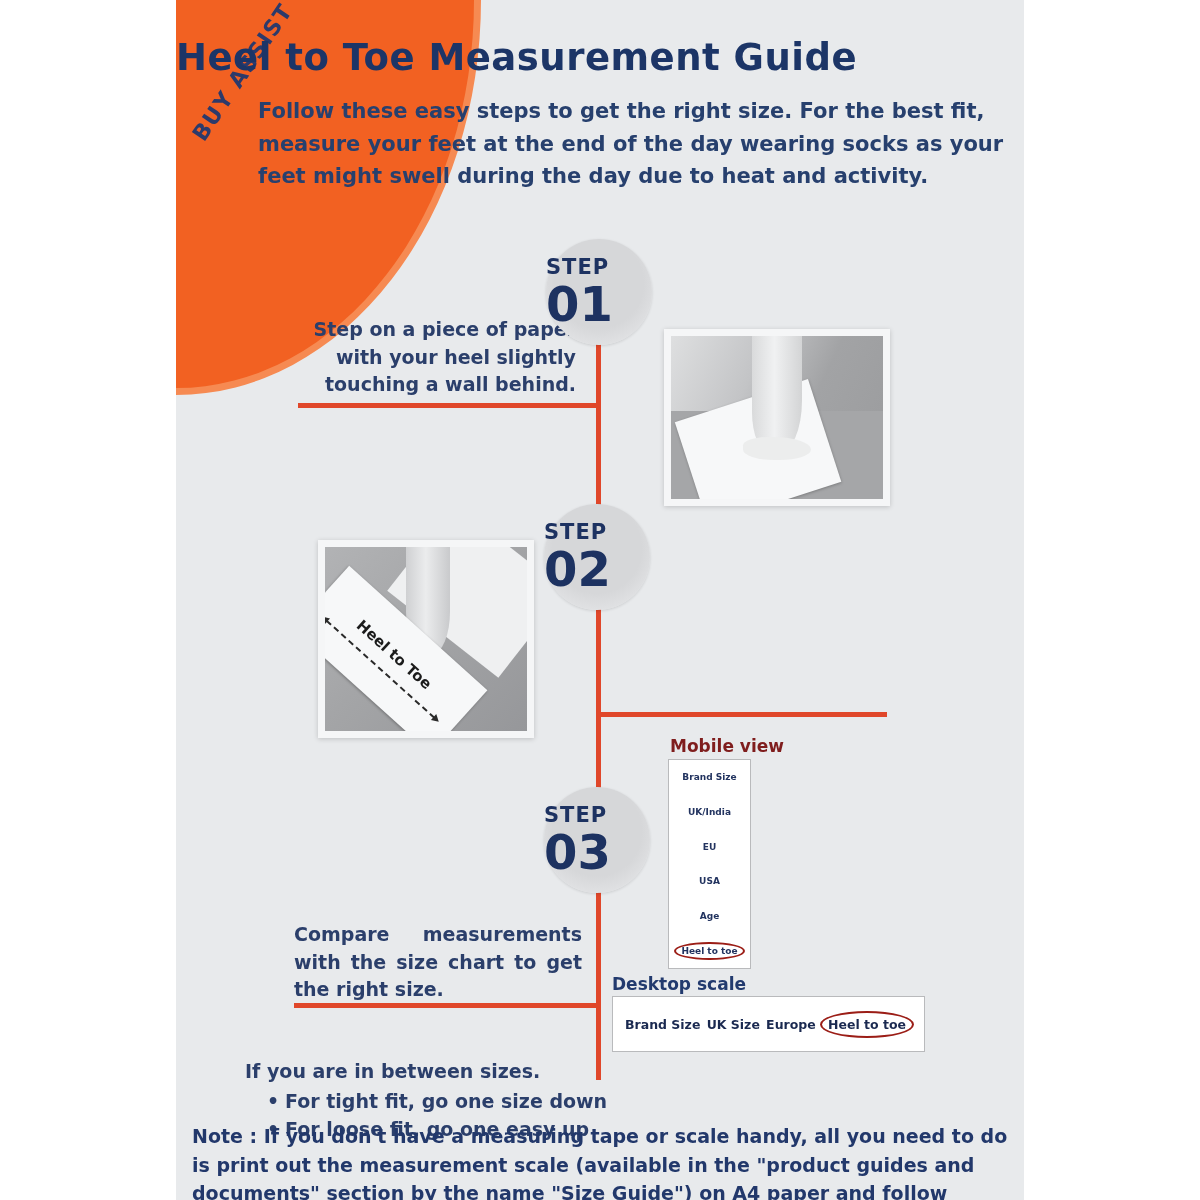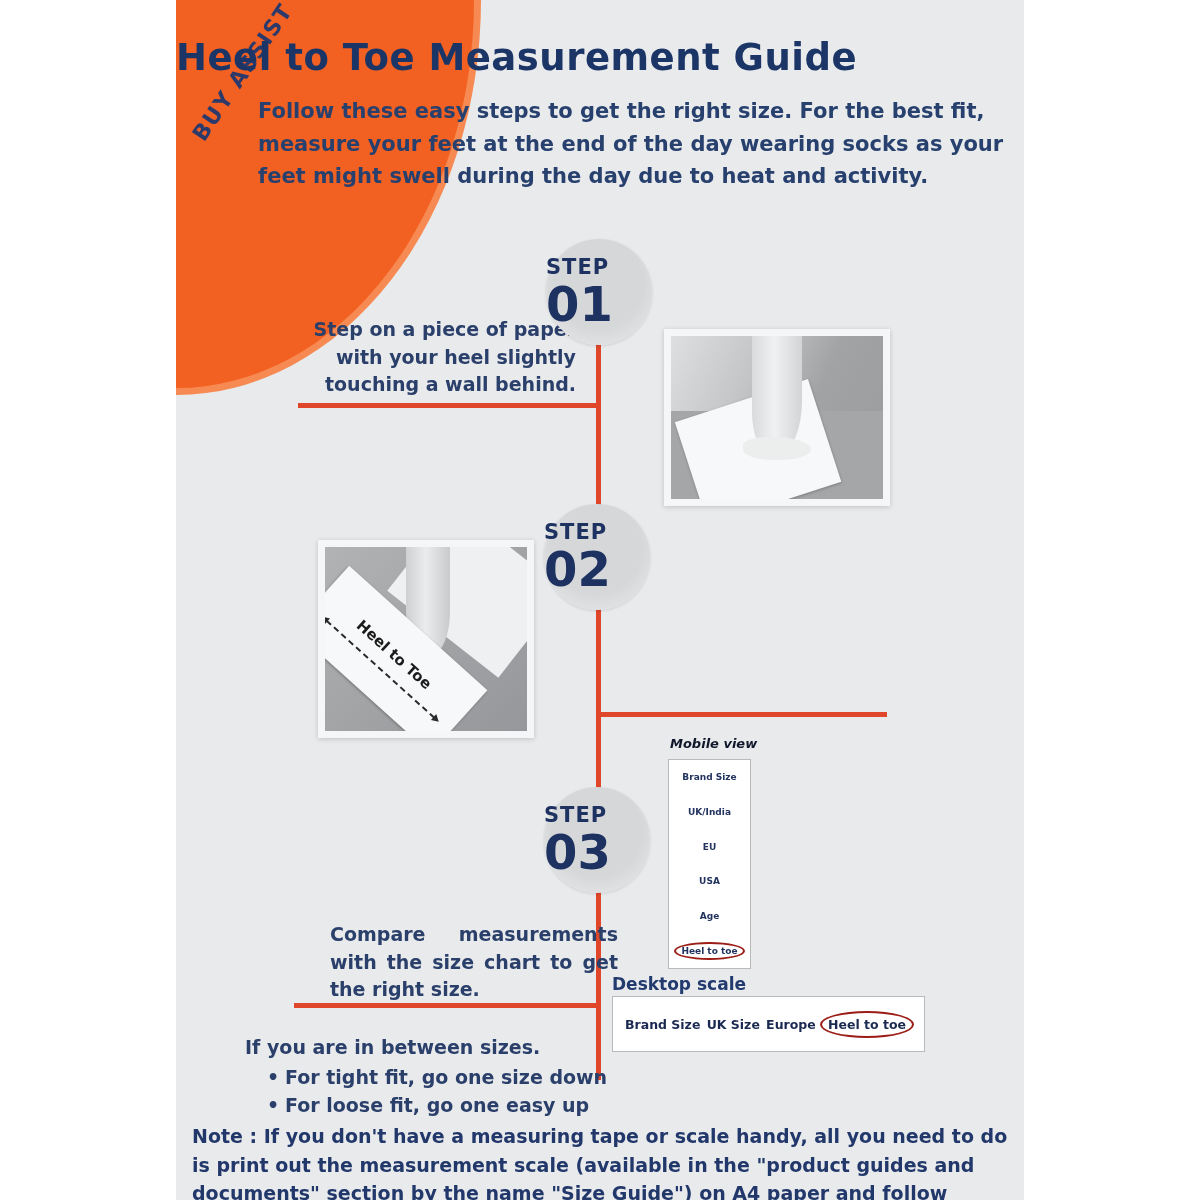--- a/index.html
+++ b/index.html
@@ -34,21 +34,21 @@
     z-index:6; box-shadow:0 1px 3px rgba(0,0,0,0.12); }
   .step-circle .step-word { font-size:21px; font-weight:700; color:#1d3261; letter-spacing:1px; line-height:1; }
   .step-circle .step-num { font-size:48px; font-weight:700; color:#1d3261; line-height:1; margin-top:2px; }
   .circle-1 { left:370px; top:239px; }
   .circle-2 { left:368px; top:504px; }
   .circle-3 { left:368px; top:787px; }
 
   .step-text { position:absolute; font-size:19px; font-weight:600; color:#2b3f6b; line-height:1.45; z-index:5; }
   .step1-text { left:122px; top:316px; width:278px;text-align:right; }
   .step2-text { left:458px; top:586px; width:278px; text-align:justify; }
-  .step3-text { left:118px; top:921px; width:288px; text-align:justify;margin-left:36px; }
+  .step3-text { left:118px; top:921px; width:288px; text-align:justify; }
 
   
   .photo { position:absolute; background:#ffffff; border:7px solid #f5f6f7;
     box-shadow:0 1px 5px rgba(0,0,0,0.18); z-index:5; }
   .photo-inner { position:relative; width:100%; height:100%; overflow:hidden; }
   .photo-1 { left:488px; top:329px; width:226px; height:177px; }
   .photo-1 .photo-inner { background:linear-gradient(115deg, #dedfe0 0%, #c3c4c6 34%, #a2a3a5 60%, #9a9b9d 100%); }
   .p1-floor { position:absolute; left:0; top:46%; width:100%; height:54%; background:#a5a6a8; }
   .p1-paper { position:absolute; left:8%; top:38%; width:66%; height:66%; background:#f7f8f9;
     transform:rotate(-18deg); box-shadow:0 1px 3px rgba(0,0,0,0.25); }
@@ -67,37 +67,37 @@
   .p2-caption { font-size:15px; font-weight:600; color:#1b1b1b; white-space:nowrap; }
   .p2-measure { position:relative; width:78%; height:0; border-top:2px dashed #2a2a2a; margin-top:10px; }
   .p2-measure::before, .p2-measure::after { content:""; position:absolute; top:-5px; width:0; height:0;
     border-top:4px solid transparent; border-bottom:4px solid transparent; }
   .p2-measure::before { left:-6px; border-right:7px solid #2a2a2a; }
   .p2-measure::after { right:-6px; border-left:7px solid #2a2a2a; }
   .p2-leg { position:absolute; left:40%; top:0; width:22%; height:58%;
     background:linear-gradient(to right, #cfd0d2, #ebeced 45%, #c9cacc); border-radius:0 0 40% 40%; }
 
   
-  .mobile-label { position:absolute; left:494px; top:736px; font-size:13px; font-weight:700; color:#0f172a; z-index:5;font-style:italic; }
+  .mobile-label { position:absolute; left:494px; top:736px; font-size:17px; font-weight:700; color:#7f1d1d; z-index:5; }
   .mobile-box { position:absolute; left:492px; top:759px; width:83px; height:210px; background:#ffffff;
     border:1px solid #b9babc; z-index:5; display:flex; flex-direction:column; }
   .mobile-row { flex:1; display:flex; align-items:center; justify-content:center;
     font-size:9px; font-weight:700; color:#22335f; }
   .ellipse-highlight { border:2px solid #9b1d16; border-radius:50%; padding:2px 5px; white-space:nowrap; }
 
   
   .desktop-label { position:absolute; left:436px; top:974px; font-size:17px; font-weight:700; color:#223a6e; z-index:5; }
   .desktop-box { position:absolute; left:436px; top:996px; width:313px; height:56px; background:#ffffff;
     border:1px solid #b9babc; z-index:5; display:flex; align-items:center; justify-content:space-between;
     padding:0 12px; }
   .desktop-col { font-size:12.5px; font-weight:700; color:#1a2950; white-space:nowrap; }
   .desktop-box .ellipse-highlight { border-width:2.5px; padding:4px 6px; margin:-4px -2px; }
 
   
-  .between { position:absolute; left:69px; top:1036px; z-index:5; color:#2b3f6b; }
+  .between { position:absolute; left:69px; top:1060px; z-index:5; color:#2b3f6b; }
   .between-heading { font-size:19px; font-weight:600; }
   .between ul { list-style:none; margin-top:6px; }
   .between li { font-size:19px; font-weight:600; padding-left:40px; position:relative; line-height:1.45; }
   .between li::before { content:"•"; position:absolute; left:22px; }
 
   
   .note { position:absolute; left:16px; top:1122px; width:822px;
     font-size:19px; font-weight:700; color:#22386b; line-height:1.5; z-index:5; }
 </style>
 </head>

